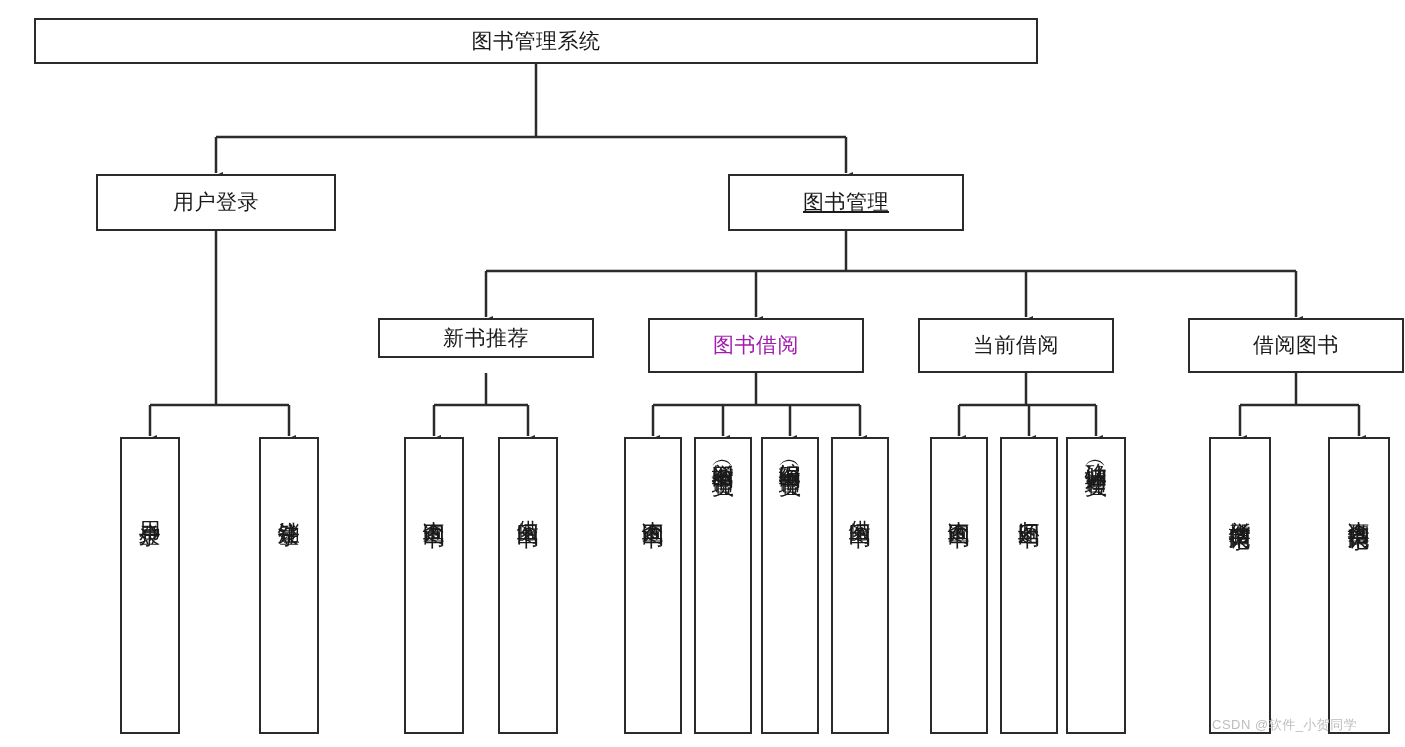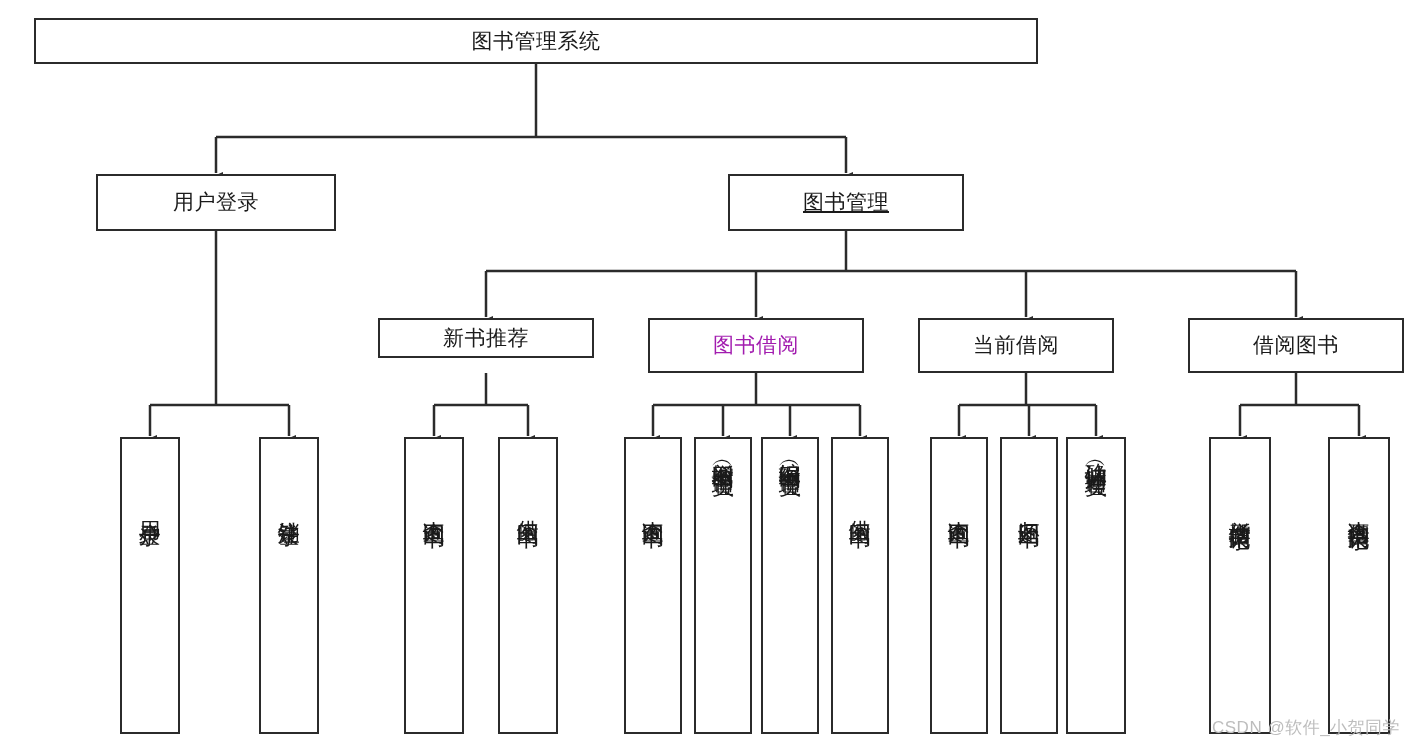--- a/index.html
+++ b/index.html
@@ -55,21 +55,21 @@
     letter-spacing: 2px;
     white-space: normal;
     max-height: 286px;
   }
   .node-box.leaf-center .node-label {
     margin-top: 58px;
   }
   .watermark {
     position: absolute;
     color: #bdbdbd;
-    font-size: 17px;
+    font-size: 13px;
     letter-spacing: 0.5px;
     white-space: nowrap;
     user-select: none;
   }
 </style>
 </head>
 <body>
 
 <div id="diagram-root" style="width: 1405px; height: 747px; background: rgb(255, 255, 255);">
   <svg id="diagram-svg" viewBox="0 0 1405 747" xmlns="http://www.w3.org/2000/svg">

